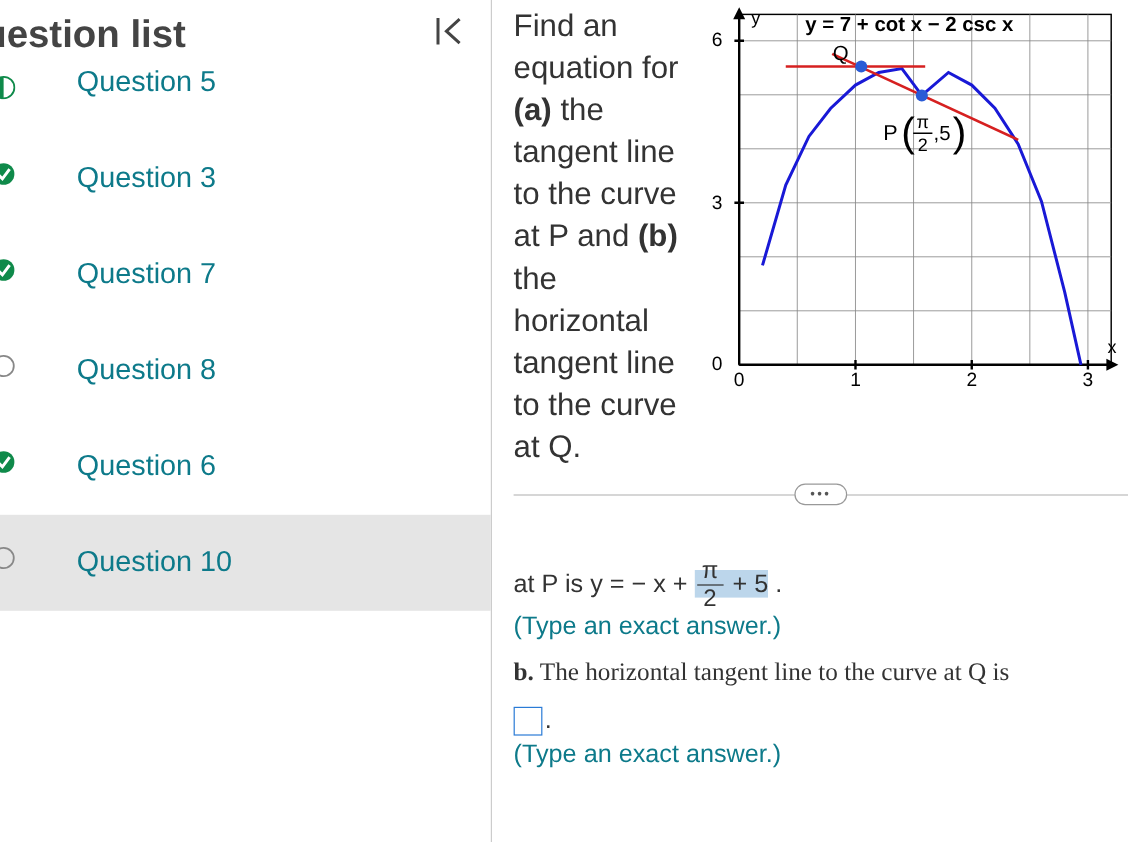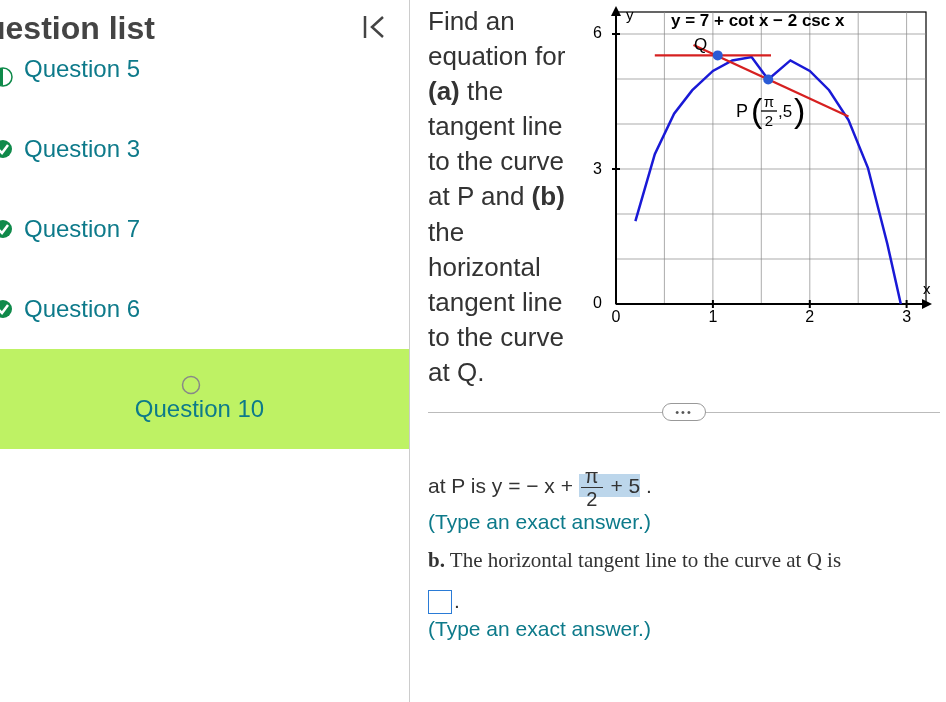--- a/index.html
+++ b/index.html
@@ -28,29 +28,29 @@
   .sidebar-title {
     font-size: 32px;
     font-weight: bold;
     color: #444;
     margin-left: -14px;
     white-space: nowrap;
   }
   .collapse-icon { cursor: pointer; }
   .q-item {
     display: flex;
-    align-items: center;
     padding: 26px 10px 26px 0;
     font-size: 24px;
     color: #0d7a8a;
     cursor: pointer;
+    gap: 40px;
   }
   .q-item.trunc { padding-top: 6px; padding-bottom: 18px; }
   .q-item .status { width: 26px; display: flex; justify-content: center; margin-left: -10px; margin-right: 8px; }
-  .q-item.active { background: #bef264; flex-direction: column; }
+  .q-item.active { background: #e5e5e5; }
   .q-item.trunc .label {
     white-space: nowrap; overflow: hidden;
   }
   .content { flex: 1; padding: 4px 6px 0 18px; position: relative; display: flex; flex-direction: column; }
   .top-row { display: flex; }
   .prompt-col { width: 148px; font-size: 26px; color: #333; line-height: 1.35; padding-right: 6px;}
   .graph-col { flex: 1; position: relative; }
   .hr-sep { border: 0; border-top: 1px solid #bbb; margin: 22px 0 14px 0; }
   .more-pill {
     position: relative;
@@ -116,20 +116,28 @@
     <div class="q-item">
       <span class="status">
         <svg width="20" height="20" viewBox="0 0 20 20">
           <circle cx="10" cy="10" r="9" fill="#0f8a4a"></circle>
           <polyline points="5,10 9,14 15,6" fill="none" stroke="#fff" stroke-width="2.5"></polyline>
         </svg>
       </span>
       <span>Question 7</span>
     </div>
 
+    <div class="q-item">
+      <span class="status">
+        <svg width="20" height="20" viewBox="0 0 20 20">
+          <circle cx="10" cy="10" r="8.5" fill="none" stroke="#888" stroke-width="1.5"></circle>
+        </svg>
+      </span>
+      <span>Question 8</span>
+    </div>
 
     <div class="q-item">
       <span class="status">
         <svg width="20" height="20" viewBox="0 0 20 20">
           <circle cx="10" cy="10" r="9" fill="#0f8a4a"></circle>
           <polyline points="5,10 9,14 15,6" fill="none" stroke="#fff" stroke-width="2.5"></polyline>
         </svg>
       </span>
       <span>Question 6</span>
     </div>

